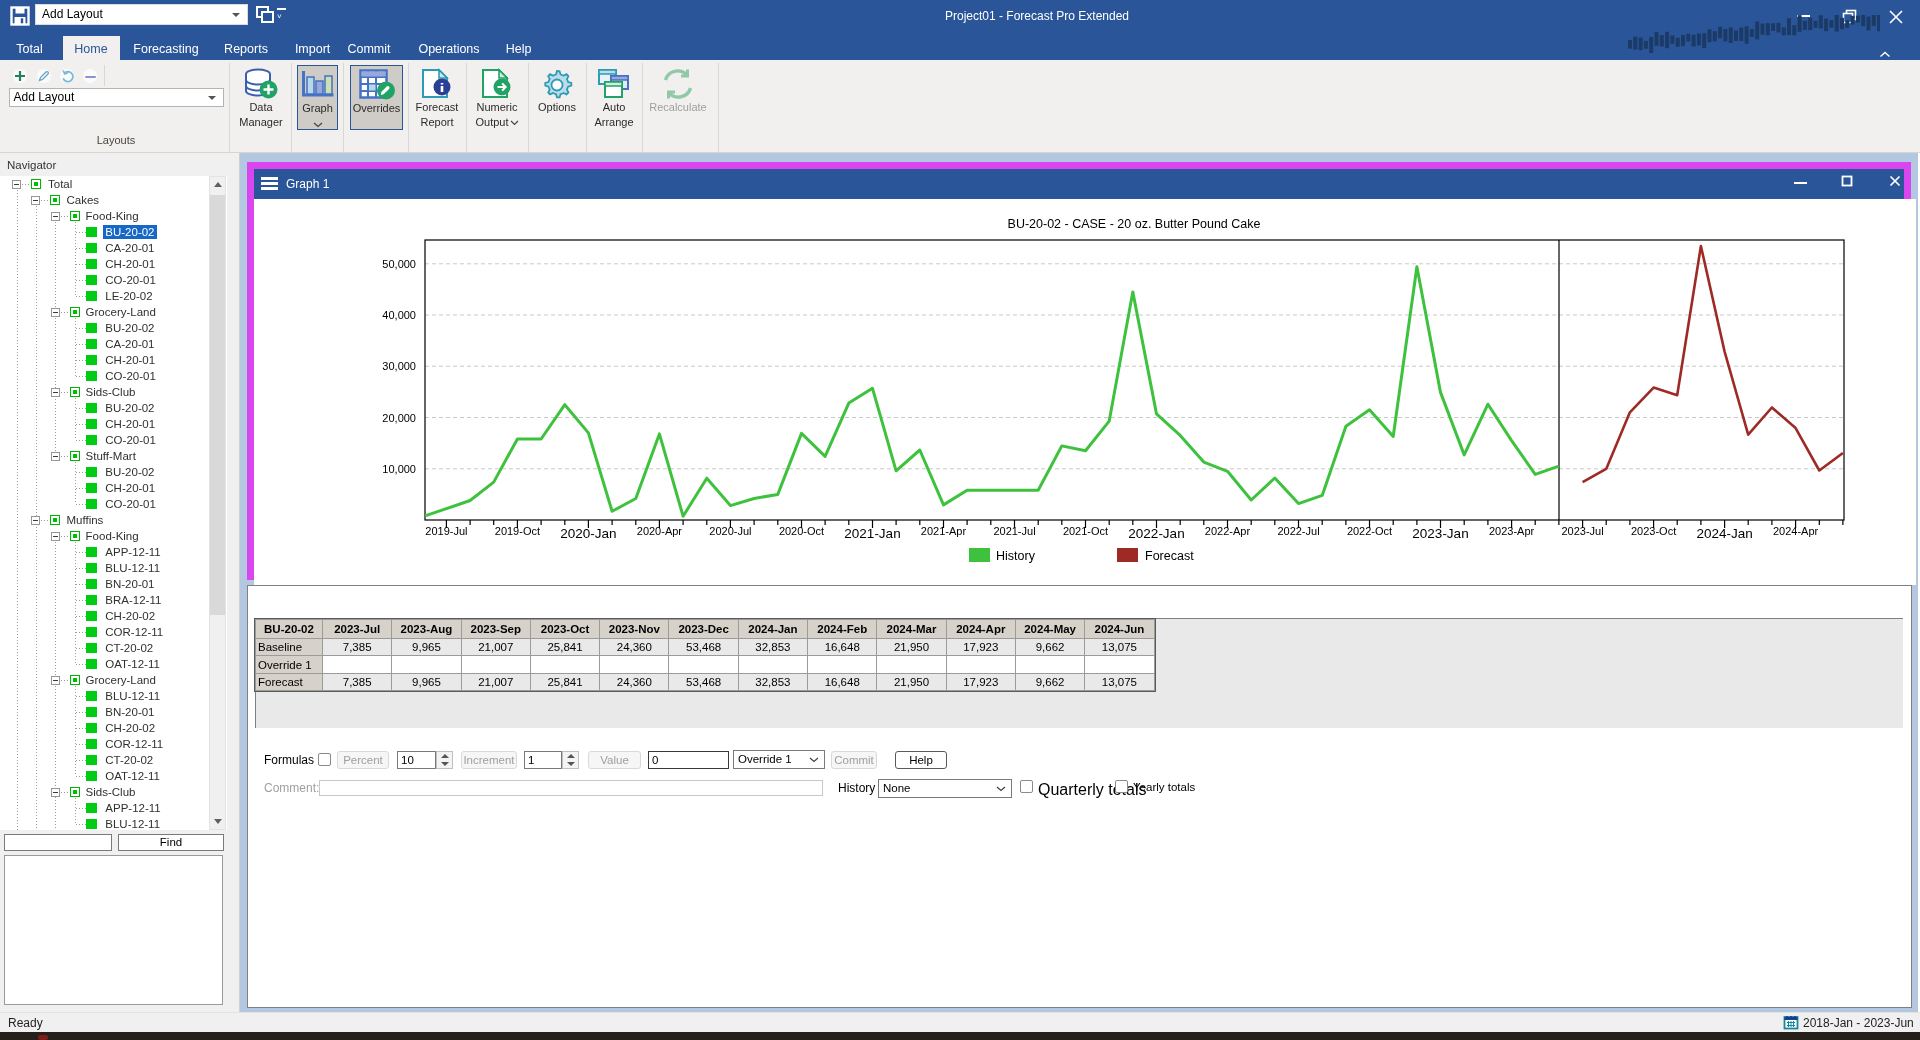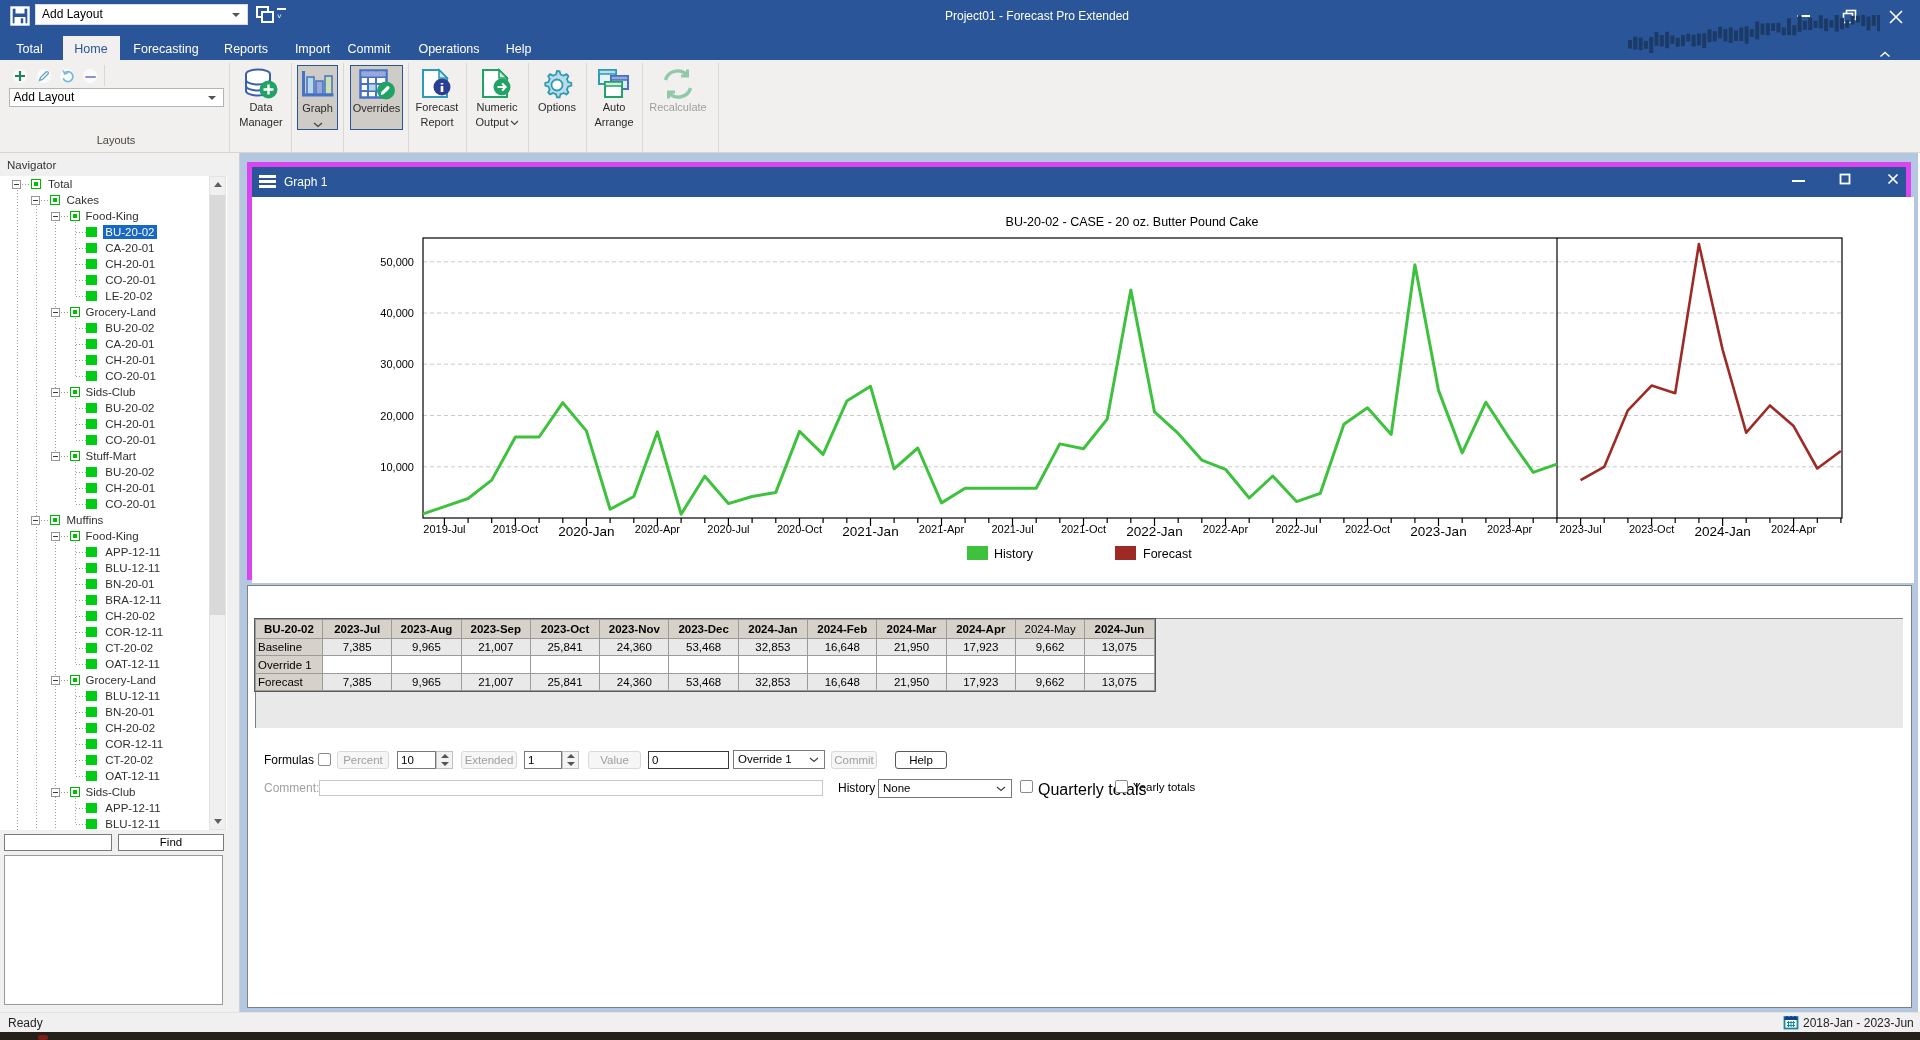--- a/index.html
+++ b/index.html
@@ -394,21 +394,21 @@
 </div>
 
 <div class="abs" style="left:4px;top:834px;width:108px;height:17px;background:#fff;border:1px solid #7a7a7a;box-sizing:border-box"></div>
 <div class="abs" style="left:118px;top:834px;width:106px;height:17px;background:#fff;border:1px solid #7a7a7a;box-sizing:border-box;text-align:center;font-size:11.5px;line-height:15px">Find</div>
 <div class="abs" style="left:4px;top:855px;width:219px;height:150px;background:#fff;border:1px solid #9a9a9a;box-sizing:border-box"></div>
 
 <div class="abs" style="left:240px;top:153px;width:1680px;height:859px;background:#b3c7e1">
   <div class="abs" style="right:0;top:0;width:2px;height:100%;background:#fff"></div>
 </div>
 
-<div class="abs" style="left:247px;top:162px;width:1664px;height:418px;border:5px solid #d946ef;box-sizing:border-box;background:#fff">
+<div class="abs" style="left:247px;top:162px;width:1664px;height:418px;border:7px solid #d946ef;box-sizing:border-box;background:#fff">
   <div class="abs dots" style="left:0;top:0;width:100%;height:30px;background:#2a5699">
     <div class="abs" style="left:7px;top:8px;width:17px;height:13px">
       <div style="height:2.5px;background:#fff;margin-bottom:2.7px"></div>
       <div style="height:2.5px;background:#fff;margin-bottom:2.7px"></div>
       <div style="height:2.5px;background:#fff"></div>
     </div>
     <div class="abs" style="left:32px;top:8px;color:#fff;font-size:12px">Graph 1</div>
     <div class="abs" style="left:1540px;top:13px;width:13px;height:1.6px;background:#fff"></div>
     <svg width="14" height="14" style="position:absolute;left:1586px;top:5px">
         <rect x="2.5" y="2.5" width="9" height="9" fill="none" stroke="#fff" stroke-width="1.8"></rect>
@@ -532,21 +532,21 @@
             <td style="width:68.3px;border:1px solid #9b9b9b;background:#d6d2ca;font-weight:bold;text-align:center;padding:0">2023-Jul</td>
             <td style="width:68.3px;border:1px solid #9b9b9b;background:#d6d2ca;font-weight:bold;text-align:center;padding:0">2023-Aug</td>
             <td style="width:68.3px;border:1px solid #9b9b9b;background:#d6d2ca;font-weight:bold;text-align:center;padding:0">2023-Sep</td>
             <td style="width:68.3px;border:1px solid #9b9b9b;background:#d6d2ca;font-weight:bold;text-align:center;padding:0">2023-Oct</td>
             <td style="width:68.3px;border:1px solid #9b9b9b;background:#d6d2ca;font-weight:bold;text-align:center;padding:0">2023-Nov</td>
             <td style="width:68.3px;border:1px solid #9b9b9b;background:#d6d2ca;font-weight:bold;text-align:center;padding:0">2023-Dec</td>
             <td style="width:68.3px;border:1px solid #9b9b9b;background:#d6d2ca;font-weight:bold;text-align:center;padding:0">2024-Jan</td>
             <td style="width:68.3px;border:1px solid #9b9b9b;background:#d6d2ca;font-weight:bold;text-align:center;padding:0">2024-Feb</td>
             <td style="width:68.3px;border:1px solid #9b9b9b;background:#d6d2ca;font-weight:bold;text-align:center;padding:0">2024-Mar</td>
             <td style="width:68.3px;border:1px solid #9b9b9b;background:#d6d2ca;font-weight:bold;text-align:center;padding:0">2024-Apr</td>
-            <td style="width:68.3px;border:1px solid #9b9b9b;background:#d6d2ca;font-weight:normal;text-align:center;padding:0">2024-May</td>
+            <td style="width:68.3px;border:1px solid #9b9b9b;background:#d6d2ca;font-weight:bold;text-align:center;padding:0">2024-May</td>
             <td style="width:68.3px;border:1px solid #9b9b9b;background:#d6d2ca;font-weight:bold;text-align:center;padding:0">2024-Jun</td>
           </tr>
           <tr style="height:17.4px">
             <td style="border:1px solid #9b9b9b;background:#d6d2ca;text-align:left;padding:0 2px">Baseline</td>
             <td style="border:1px solid #9b9b9b;background:#e9e9e9;text-align:center;padding:0">7,385</td>
             <td style="border:1px solid #9b9b9b;background:#e9e9e9;text-align:center;padding:0">9,965</td>
             <td style="border:1px solid #9b9b9b;background:#e9e9e9;text-align:center;padding:0">21,007</td>
             <td style="border:1px solid #9b9b9b;background:#e9e9e9;text-align:center;padding:0">25,841</td>
             <td style="border:1px solid #9b9b9b;background:#e9e9e9;text-align:center;padding:0">24,360</td>
             <td style="border:1px solid #9b9b9b;background:#e9e9e9;text-align:center;padding:0">53,468</td>
@@ -590,21 +590,21 @@
         </tbody>
       </table>
     <div style="position:absolute;left:16px;top:137px;font-size:12px;color:#000;white-space:nowrap">Formulas</div>
 <div style="position:absolute;left:70px;top:137px;width:13px;height:13px;border:1px solid #8a8a8a;background:#fff;box-sizing:border-box;border-radius:2px"></div>
 <div style="position:absolute;left:89px;top:135px;width:52px;height:18px;border:1px solid #d9d9d9;background:#f6f6f6;color:#9f9f9f;font-size:11.5px;text-align:center;line-height:16px;box-sizing:border-box;border-radius:3px">Percent</div>
 <div style="position:absolute;left:149px;top:135px;width:39px;height:18px;border:1px solid #7a7a7a;background:#fff;font-size:11.5px;line-height:16px;padding:0 3px;box-sizing:border-box;text-align:left;white-space:nowrap;overflow:hidden">10</div>
 <div style="position:absolute;left:188px;top:135px;width:17px;height:18px;border:1px solid #c0c0c0;background:#f4f4f4;box-sizing:border-box">
         <div style="position:absolute;left:4px;top:2px;width:0;height:0;border-left:4px solid transparent;border-right:4px solid transparent;border-bottom:4px solid #555"></div>
         <div style="position:absolute;left:4px;bottom:2px;width:0;height:0;border-left:4px solid transparent;border-right:4px solid transparent;border-top:4px solid #555"></div>
       </div>
-<div style="position:absolute;left:213px;top:135px;width:56px;height:18px;border:1px solid #d9d9d9;background:#f6f6f6;color:#9f9f9f;font-size:11.5px;text-align:center;line-height:16px;box-sizing:border-box;border-radius:3px">Extended</div>
+<div style="position:absolute;left:213px;top:135px;width:56px;height:18px;border:1px solid #d9d9d9;background:#f6f6f6;color:#9f9f9f;font-size:11.5px;text-align:center;line-height:16px;box-sizing:border-box;border-radius:3px">Increment</div>
 <div style="position:absolute;left:276px;top:135px;width:38px;height:18px;border:1px solid #7a7a7a;background:#fff;font-size:11.5px;line-height:16px;padding:0 3px;box-sizing:border-box;text-align:left;white-space:nowrap;overflow:hidden">1</div>
 <div style="position:absolute;left:314px;top:135px;width:17px;height:18px;border:1px solid #c0c0c0;background:#f4f4f4;box-sizing:border-box">
         <div style="position:absolute;left:4px;top:2px;width:0;height:0;border-left:4px solid transparent;border-right:4px solid transparent;border-bottom:4px solid #555"></div>
         <div style="position:absolute;left:4px;bottom:2px;width:0;height:0;border-left:4px solid transparent;border-right:4px solid transparent;border-top:4px solid #555"></div>
       </div>
 <div style="position:absolute;left:340px;top:135px;width:53px;height:18px;border:1px solid #d9d9d9;background:#f6f6f6;color:#9f9f9f;font-size:11.5px;text-align:center;line-height:16px;box-sizing:border-box;border-radius:3px">Value</div>
 <div style="position:absolute;left:400px;top:135px;width:81px;height:18px;border:1px solid #3a3a3a;background:#fff;font-size:11.5px;line-height:16px;padding:0 3px;box-sizing:border-box;text-align:left;white-space:nowrap;overflow:hidden">0</div>
 <div style="position:absolute;left:485px;top:134px;width:92px;height:19px;border:1px solid #7a7a7a;background:#fff;font-size:11.5px;line-height:17px;padding:0 4px;box-sizing:border-box">Override 1<svg width="10" height="6" style="position:absolute;right:5px;top:6px">
           <path d="M1 1 L5 4.5 L9 1" stroke="#444" stroke-width="1.3" fill="none"></path>
         </svg></div>

